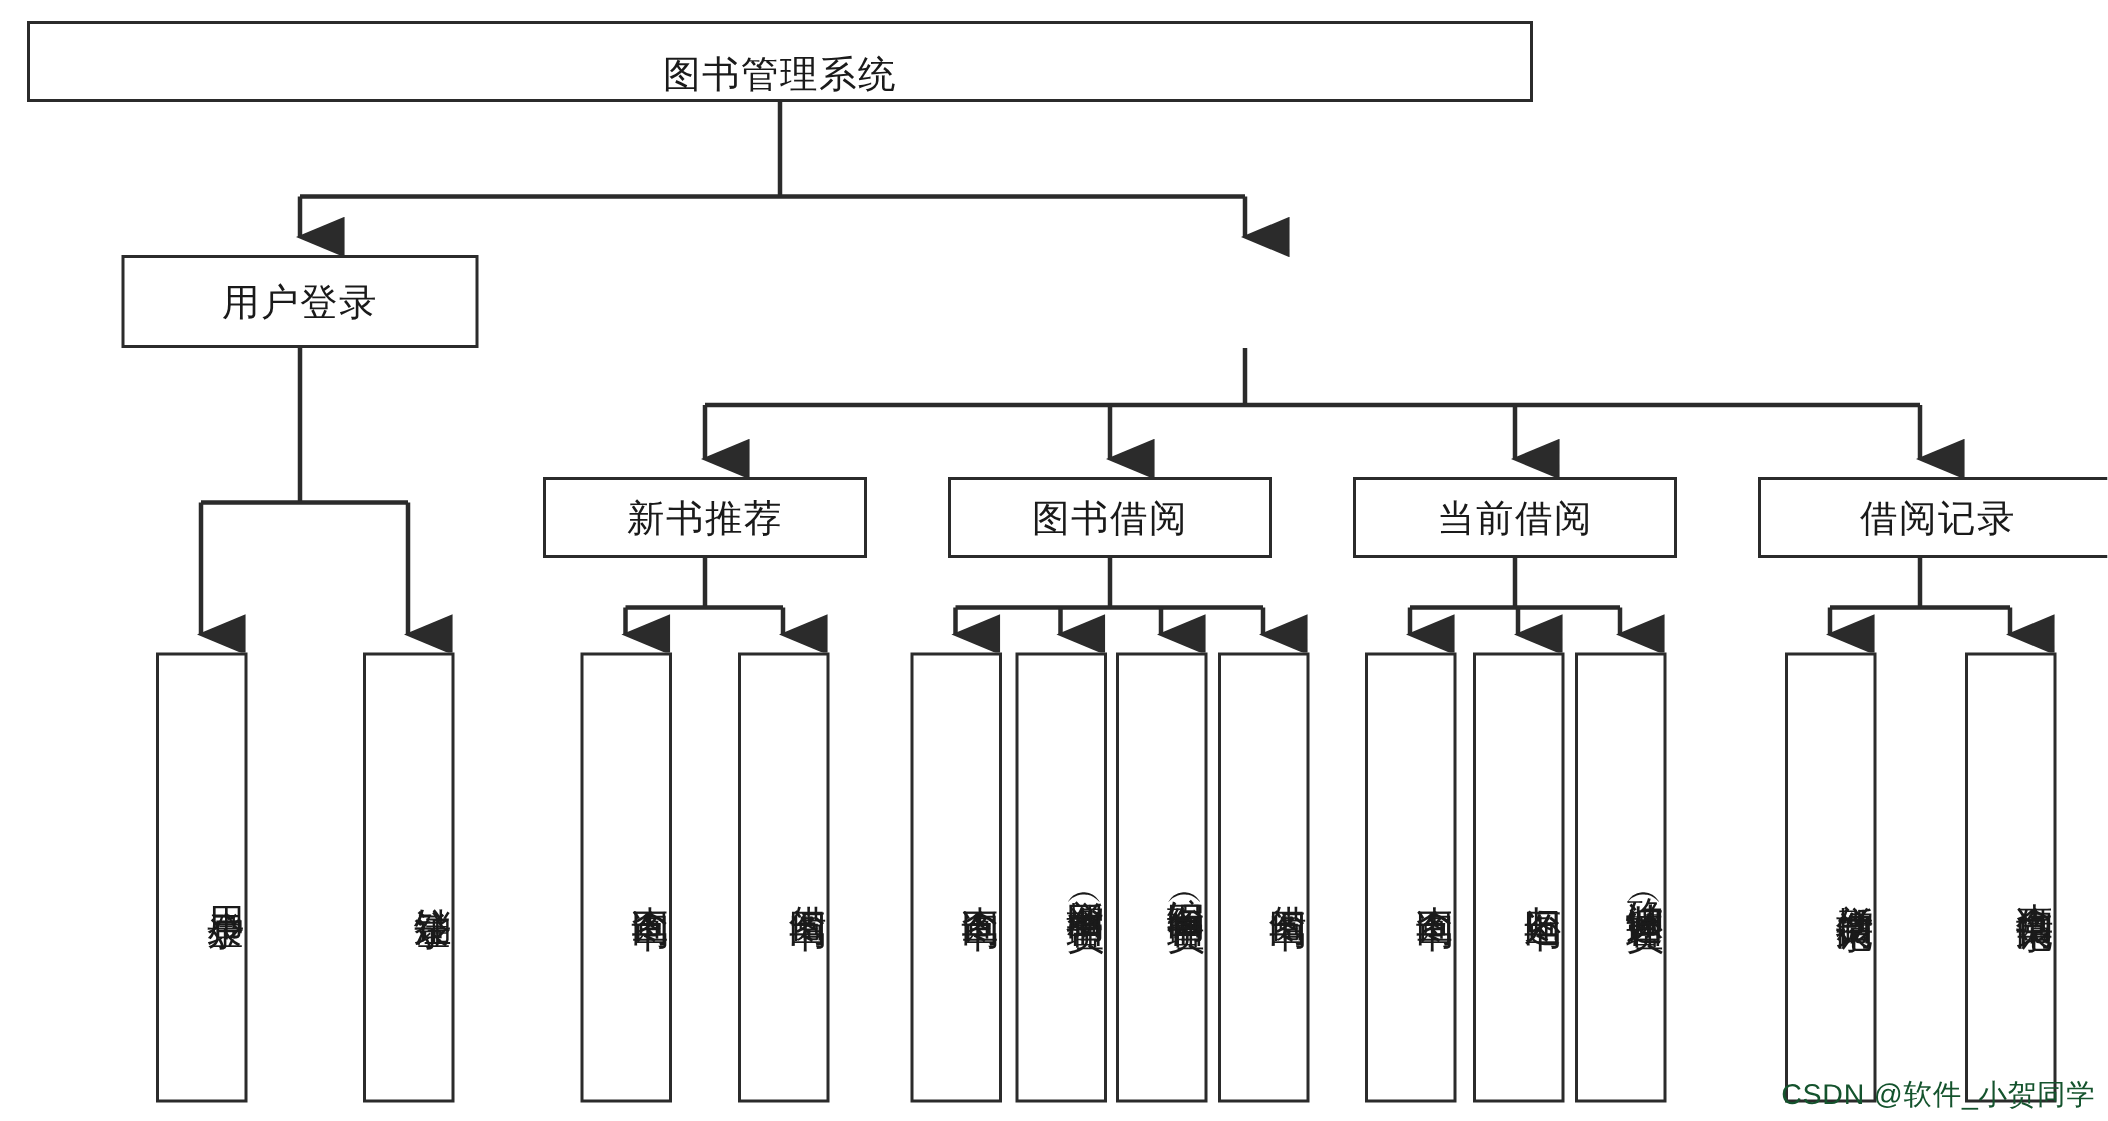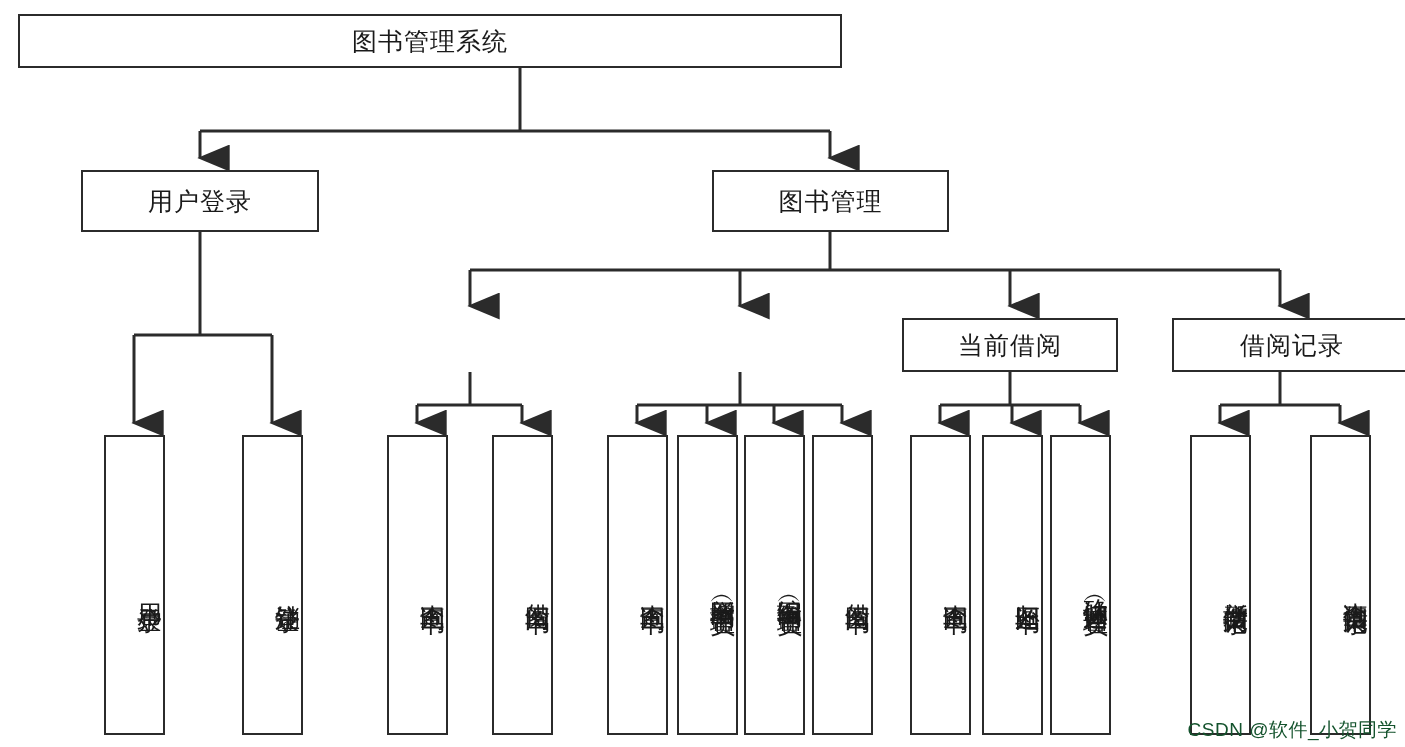--- a/index.html
+++ b/index.html
@@ -113,31 +113,34 @@
       <path d="M 1012 405 L 1012 423" marker-end="url(#arrow)"></path>
       <path d="M 1080 405 L 1080 423" marker-end="url(#arrow)"></path>
 
       <path d="M 1280 372 L 1280 405"></path>
       <path d="M 1220 405 L 1340 405"></path>
       <path d="M 1220 405 L 1220 423" marker-end="url(#arrow)"></path>
       <path d="M 1340 405 L 1340 423" marker-end="url(#arrow)"></path>
     </g>
   </svg>
 
-  <div class="node-box horizontal" style="left: 18px; top: 14px; width: 824px; height: 54px;">
+  <div class="node-box horizontal" style="left: 18px; top: 14px; width: 1004px; height: 54px; align-items: flex-end;">
     <span class="node-label">图书管理系统</span>
   </div>
 
   <div class="node-box horizontal" style="left: 81px; top: 170px; width: 238px; height: 62px;">
     <span class="node-label">用户登录</span>
   </div>
-  <div class="node-box horizontal" style="left: 712px; top: 170px; width: 237px; height: 62px;">
-    <span class="node-label">图书管理</span>
+
+  <div class="node-box horizontal" style="left: 362px; top: 318px; width: 216px; height: 54px;">
+    <span class="node-label">新书推荐</span>
   </div>
-
+  <div class="node-box horizontal" style="left: 632px; top: 318px; width: 216px; height: 54px;">
+    <span class="node-label">图书借阅</span>
+  </div>
   <div class="node-box horizontal" style="left: 902px; top: 318px; width: 216px; height: 54px;">
     <span class="node-label">当前借阅</span>
   </div>
   <div class="node-box horizontal" style="left: 1172px; top: 318px; width: 240px; height: 54px;">
     <span class="node-label">借阅记录</span>
   </div>
 
   <div class="node-box vertical" style="left: 104px; top: 435px; width: 61px; height: 300px;">
     <span class="node-label">用户登录</span>
   </div>

